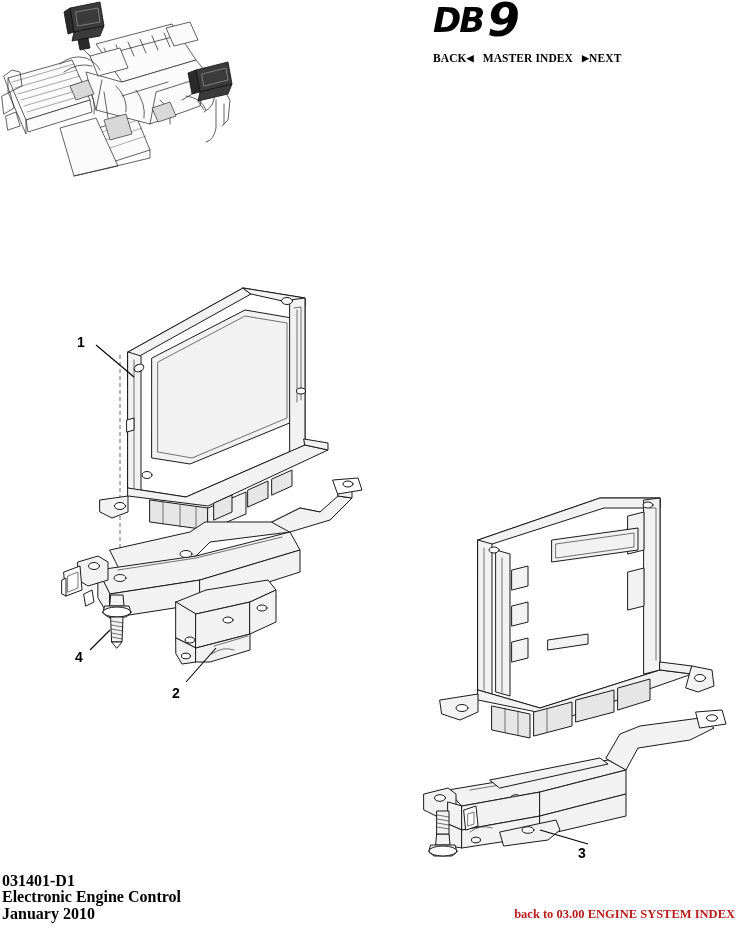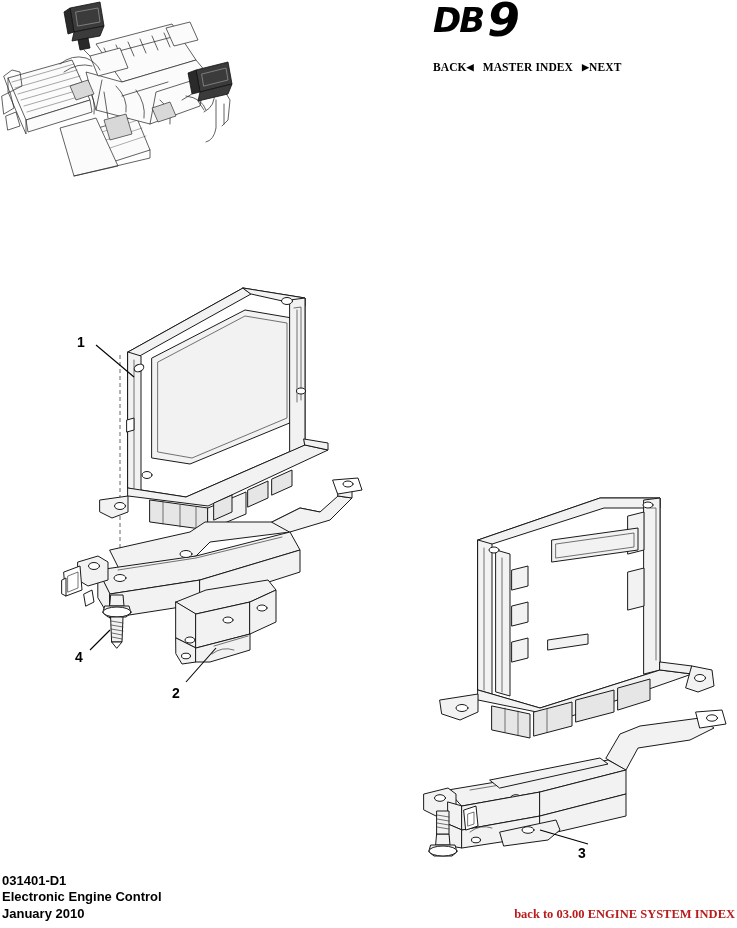--- a/index.html
+++ b/index.html
@@ -54,43 +54,43 @@
     line-height: 17px;
     margin-top: 4px;
     letter-spacing: 0.1px;
     white-space: nowrap;
   }
   #nav-bar {
     font-family: "Liberation Serif", serif;
     font-weight: bold;
     font-size: 11.5px;
     line-height: 13px;
-    margin-top: 23px;
+    margin-top: 14px;
     white-space: nowrap;
     letter-spacing: 0.1px;
   }
   #nav-bar .nav-link {
     cursor: pointer;
     text-decoration: none;
     color: #000;
   }
   #nav-bar .nav-arrow {
     font-size: 9px;
     vertical-align: 1px;
   }
   #nav-bar .nav-gap { display: inline-block; width: 9px; }
 
   
   #footer-left {
     position: absolute;
     left: 2px;
     bottom: 6px;
-    font-family: Liberation Sans, sans-serif;
-    font-weight: bold;
-    font-size: 13px;
+    font-family: Liberation Serif, serif;
+    font-weight: bold;
+    font-size: 16px;
     line-height: 16.5px;
     white-space: nowrap;
   }
   #footer-right {
     position: absolute;
     right: 2px;
     bottom: 6px;
     font-family: "Liberation Serif", serif;
     font-weight: bold;
     font-size: 12.5px;

